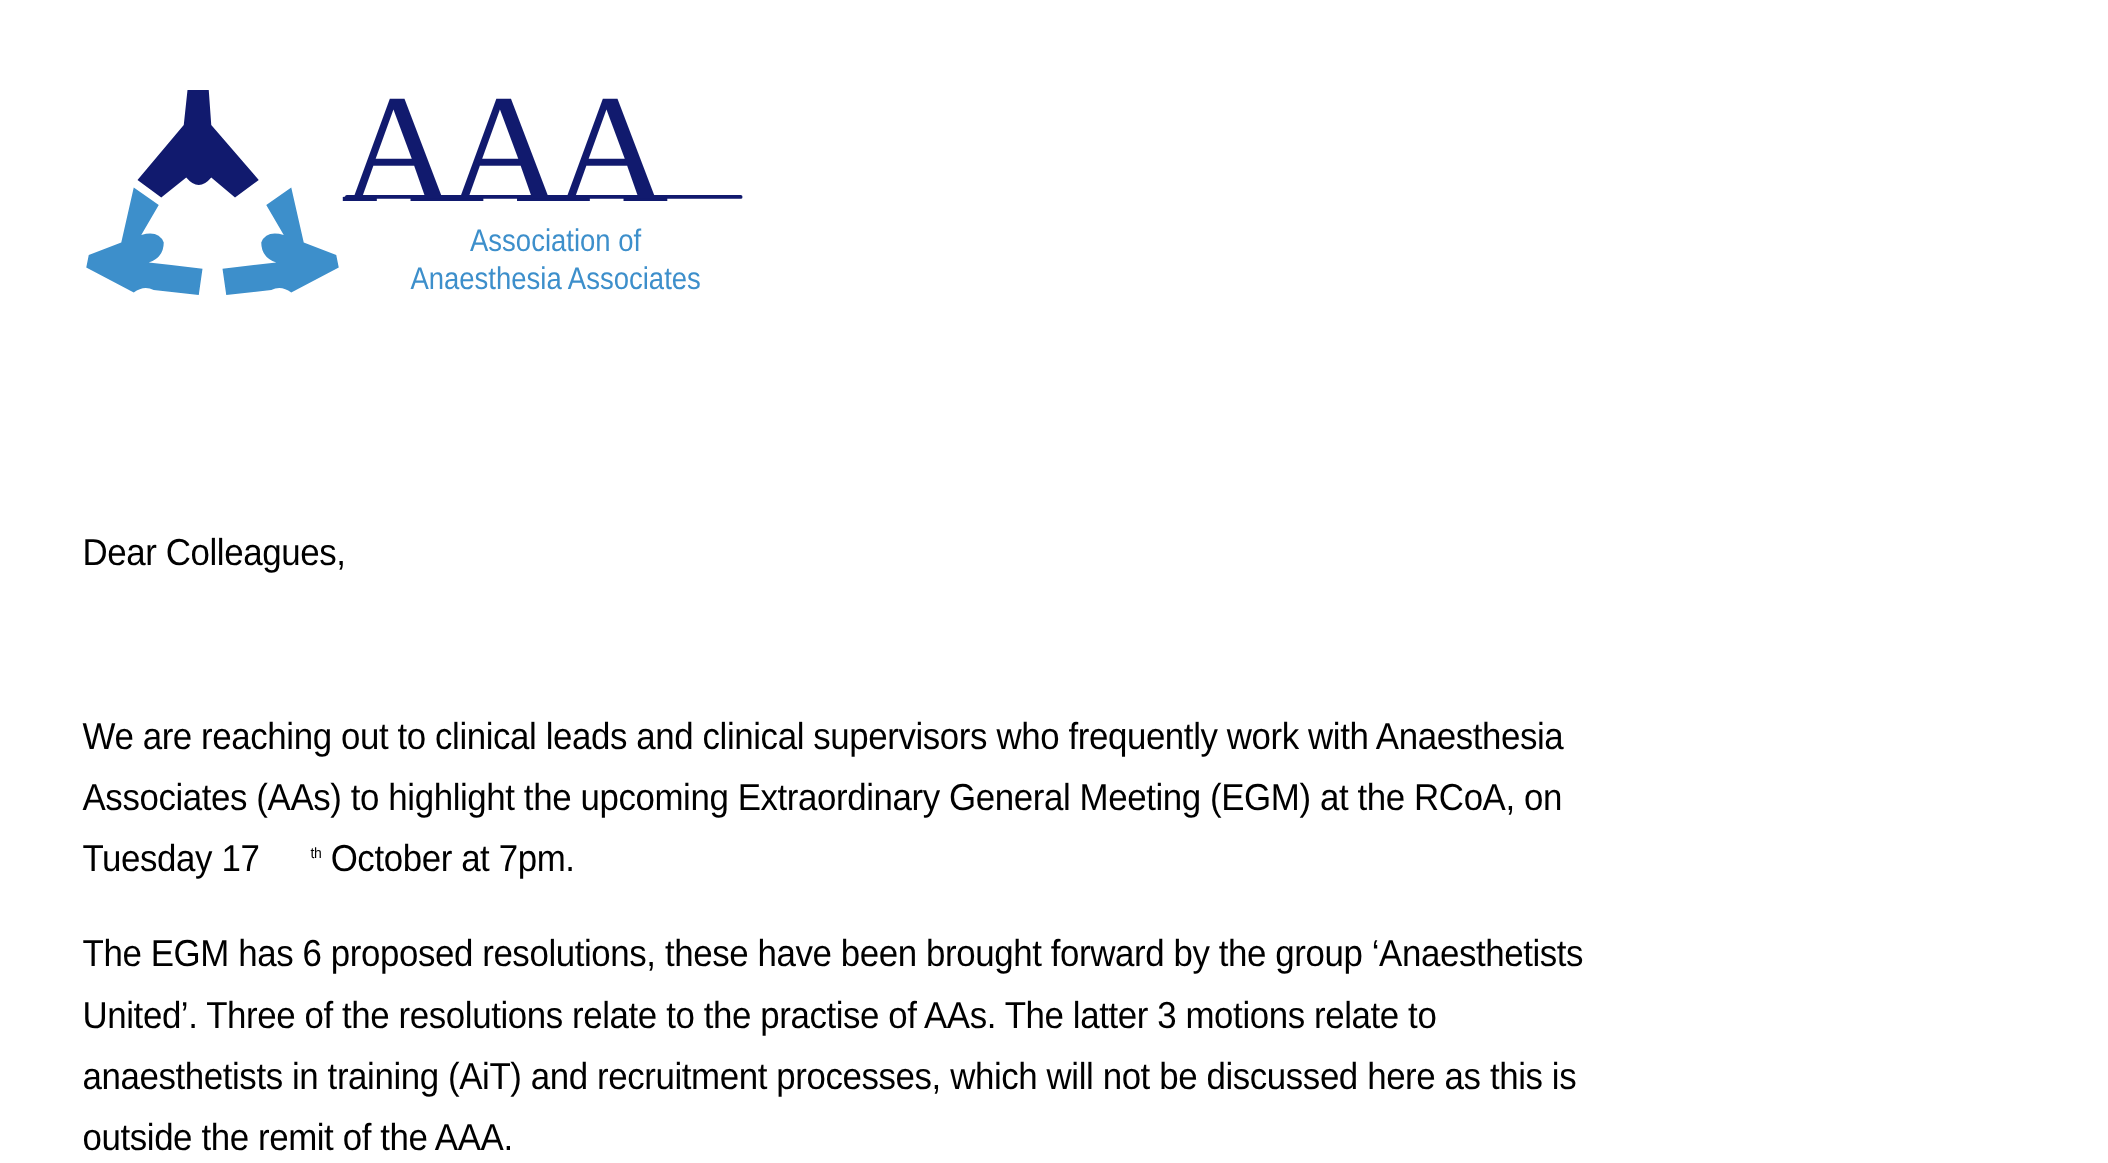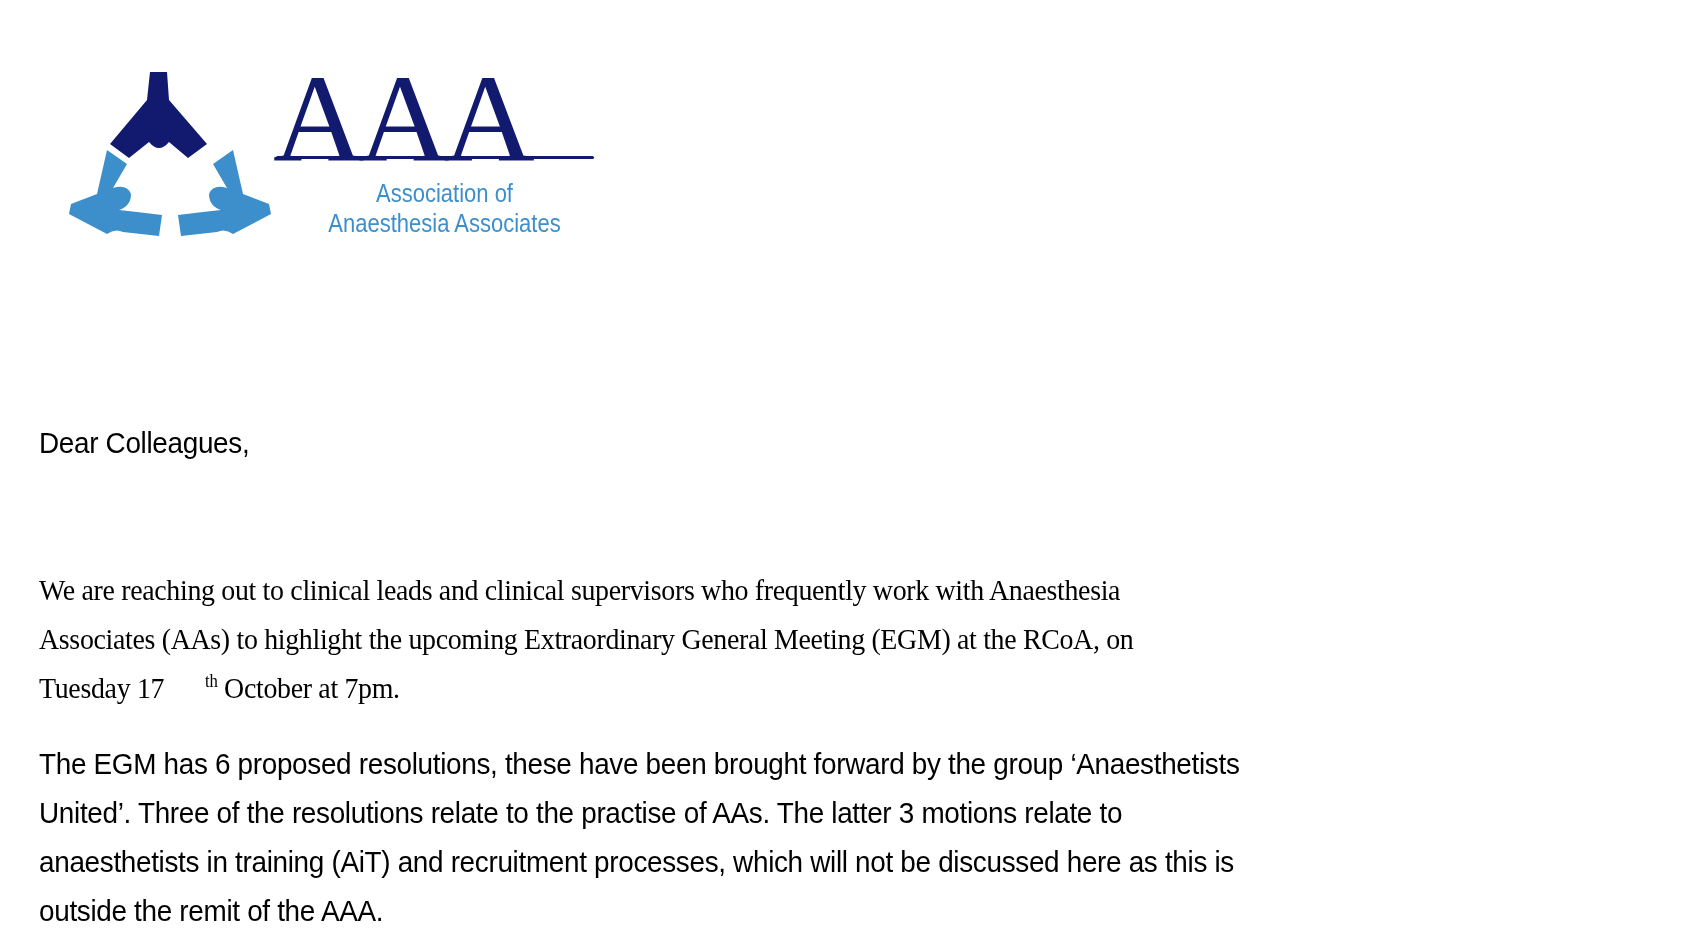--- a/index.html
+++ b/index.html
@@ -4,26 +4,26 @@
 <style>
   html, body { margin:0; padding:0; background:#ffffff; }
   body { width:1686px; height:930px; position:relative; overflow:hidden; font-family:"Liberation Sans", sans-serif; color:#000; }
   .logo { position:absolute; left:67px; top:72px; width:540px; height:170px; }
   .logo-icon { position:absolute; left:0; top:0; width:206px; height:166px; }
   .logo-mark { position:absolute; left:206px; top:-14px; width:325px; text-align:left;
      font-family:"Liberation Serif", serif; font-size:124px; line-height:124px; color:#111a6e; letter-spacing:-6px; transform:scaleX(1.02); transform-origin:left; }
   .logo-underline { position:absolute; left:209px; top:84px; width:318px; height:3px; background:#111a6e; border-radius:2px; }
   .logo-sub { position:absolute; left:235px; top:106px; width:285px; text-align:center; color:#3d8fcb;
      font-family:"Liberation Sans", sans-serif; font-size:25px; line-height:30px; transform:scaleX(0.88); transform-origin:center; }
-  .doc-text { position:absolute; left:39px; font-size:30px; line-height:49px; white-space:nowrap; letter-spacing:-0.35px; }
+  .doc-text { position:absolute; left:66px; font-size:30px; line-height:49px; white-space:nowrap; letter-spacing:-0.35px; }
   .doc-text .ln { display:block; transform:scaleX(0.93); transform-origin:left; }
   .greeting { top:418px; }
-  .para1 { top:565px;font-family:Liberation Serif, serif; }
+  .para1 { top:565px; }
   .para2 { top:739px; }
-  sup { font-size:18px; line-height:0; vertical-align:super;padding-left:44px; }
+  sup { font-size:12px; line-height:0; vertical-align:super;padding-left:44px; }
 </style>
 </head>
 <body>
 
 <div class="logo">
   <svg class="logo-icon" viewBox="0 0 206 166">
 
     <path d="M83 0 L100 0 L102 28 L140 72 L121 86 L102 70 Q92 82 82 70 L62 86 L43 72 L80 28 Z" fill="#111a6e"></path>
 
     <path d="M40 78 L60 92 L46 116 Q60 112 64 122 Q64 134 52 138 L70 140 L95 143 L92 164 L56 160 Q48 156 40 162 L2 142 L4 132 L30 122 Z" fill="#3d8fcb"></path>

